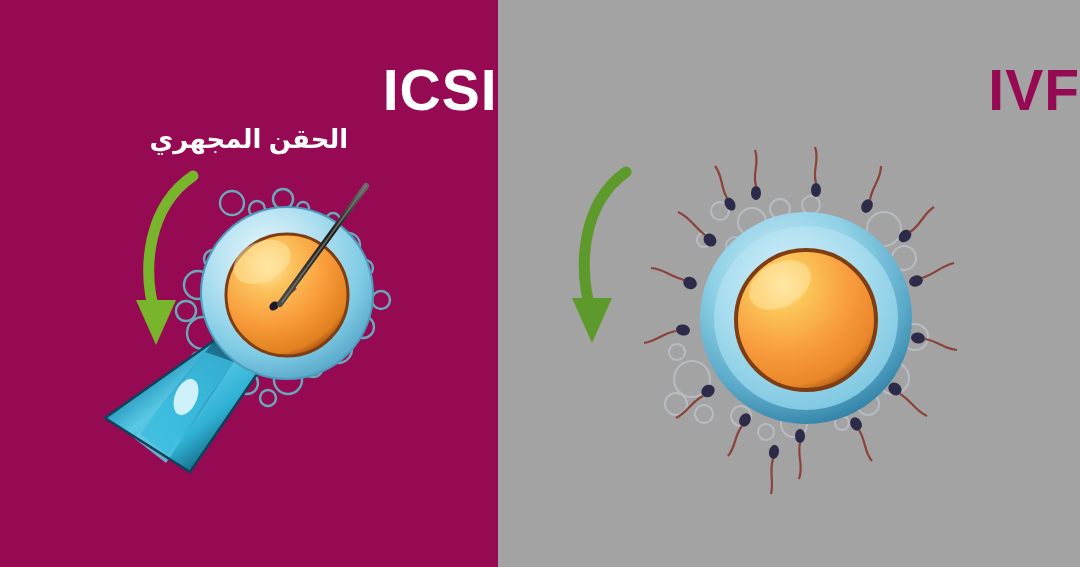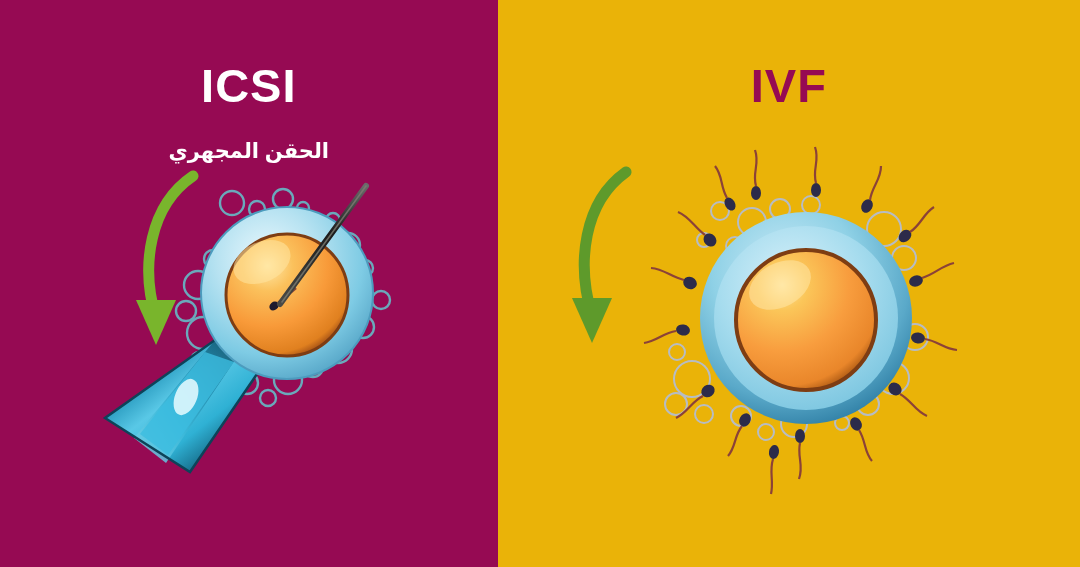--- a/index.html
+++ b/index.html
@@ -11,33 +11,33 @@
     background:#ffffff;
   }
   .stage {
     position:relative;
     width:1080px;
     height:567px;
     display:flex;
   }
   .panel { position:relative; height:100%; overflow:hidden; }
   .panel-left  { width:540px; background:#960A53; }
-  .panel-right { width:632px; background:#eab308; }
+  .panel-right { width:632px; background:#a3a3a3; }
 
   .title {
     position:absolute;
     left:0; right:0;
     text-align:center;
     font-weight:bold;
     letter-spacing:1px;
     line-height:1;
     user-select:none;
   }
-  .title-main   { top:62px; font-size:47px; }
-  .title-sub    { top:140px; font-size:21px; direction:rtl; letter-spacing:0; }
+  .title-main   { top:62px; font-size:57px;text-align:right; }
+  .title-sub    { top:126px; font-size:26px; direction:rtl; letter-spacing:0; }
 
   .panel-left  .title-main,
   .panel-left  .title-sub  { color:#ffffff; }
   .panel-right .title-main,
   .panel-right .title-sub  { color:#960A53; }
 
   .art { position:absolute; left:0; top:0; width:540px; height:567px; }
 
   svg { display:block; overflow:visible; }
 </style>

